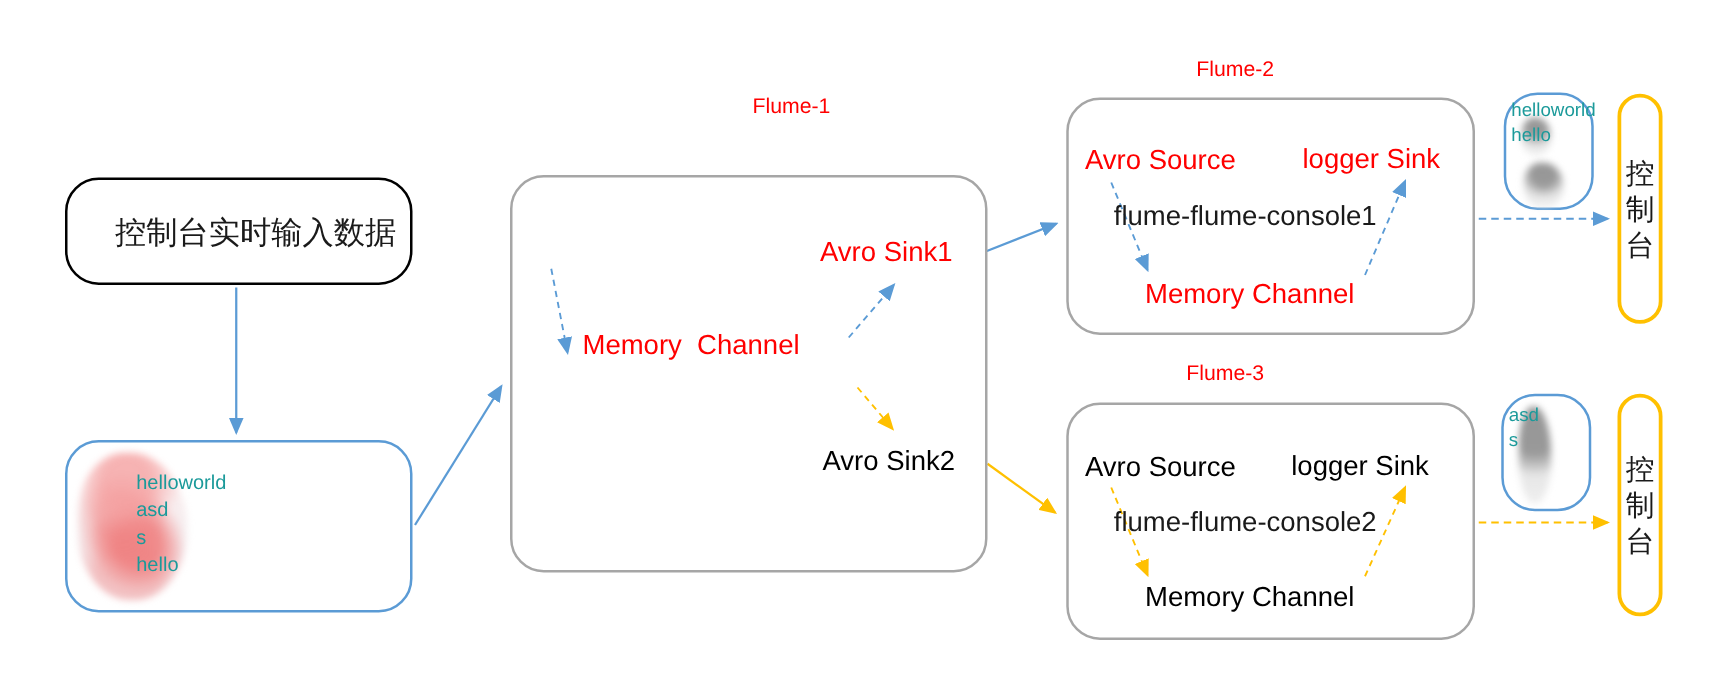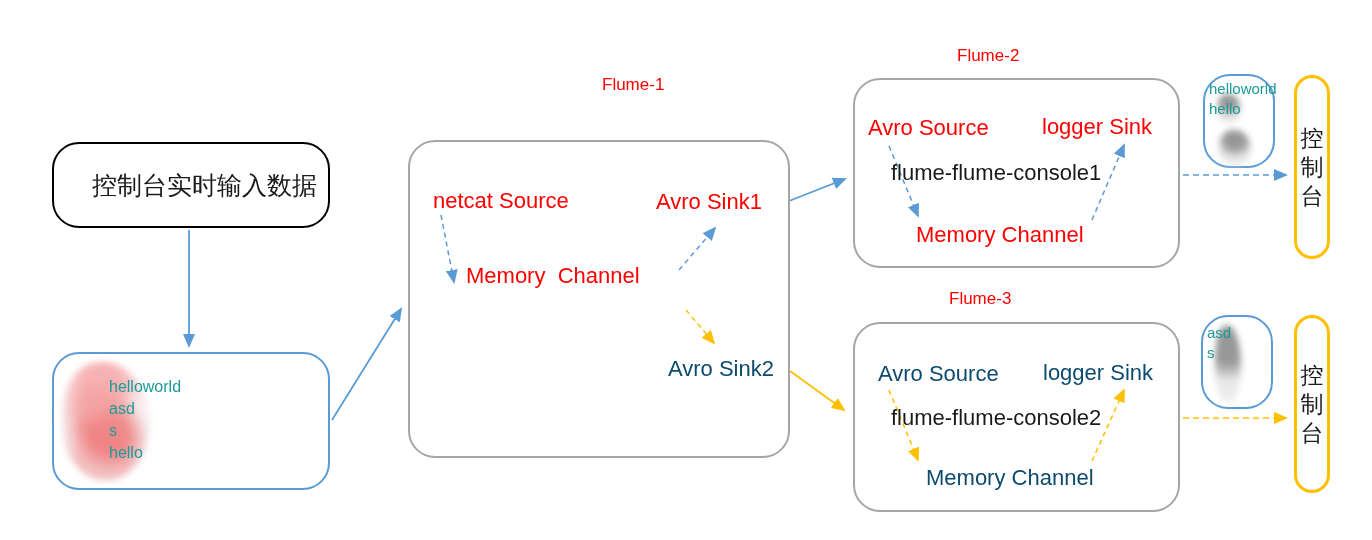--- a/index.html
+++ b/index.html
@@ -3,21 +3,21 @@
 <meta charset="utf-8">
 <style>
   html,body{margin:0;padding:0;background:#ffffff;}
   .stage{
     position:relative;width:1372px;height:540px;background:#ffffff;
     font-family:"Liberation Sans","DejaVu Sans",sans-serif;overflow:hidden;
   }
   .abs{position:absolute;}
   .label{position:absolute;white-space:pre;line-height:1.1;}
   .red{color:#ff0000;}
-  .amber{color:#0c4a6e;margin-left:10px;}
+  .amber{color:#000000;}
   .blk{color:#1a1a1a;}
   .box{position:absolute;box-sizing:border-box;background:transparent;border-radius:27px;}
   .gray-box{border:2px solid #a6a6a6;}
   .blue-box{border:2px solid #5b9bd5;}
   .black-box{border:2px solid #000000;display:flex;align-items:center;justify-content:center;padding-left:27px;}
   .amber-box{border:3px solid #ffc000;display:flex;align-items:center;justify-content:center;}
   .title{font-size:17px;}
   .node{font-size:22px;}
   .console-vert{
     font-size:23px;line-height:29px;color:#1a1a1a;width:24px;
@@ -90,21 +90,20 @@
     <div class="abs mono-lines" style="left:55px;top:22px;">
       <div>helloworld</div>
       <div>asd</div>
       <div>s</div>
       <div>hello</div>
     </div>
   </div>
 
   <div class="label red title" style="left:558px;top:76px;margin-left:44px;">Flume-1</div>
   <div class="box gray-box" style="left:408px;top:140px;width:382px;height:318px;"></div>
-  <div class="label red node" style="left:433px;top:189px;">netcat Source</div>
   <div class="label red node" style="left:656px;top:190px;">Avro Sink1</div>
   <div class="label red node" style="left:466px;top:264px;">Memory  Channel</div>
   <div class="label amber node" style="left:658px;top:357px;">Avro Sink2</div>
 
   <div class="label red title" style="left:957px;top:47px;">Flume-2</div>
   <div class="box gray-box" style="left:853px;top:78px;width:327px;height:190px;"></div>
   <div class="label red node" style="left:868px;top:116px;">Avro Source</div>
   <div class="label red node" style="left:1042px;top:115px;">logger Sink</div>
   <div class="label blk node" style="left:891px;top:161px;">flume-flume-console1</div>
   <div class="label red node" style="left:916px;top:223px;">Memory Channel</div>

